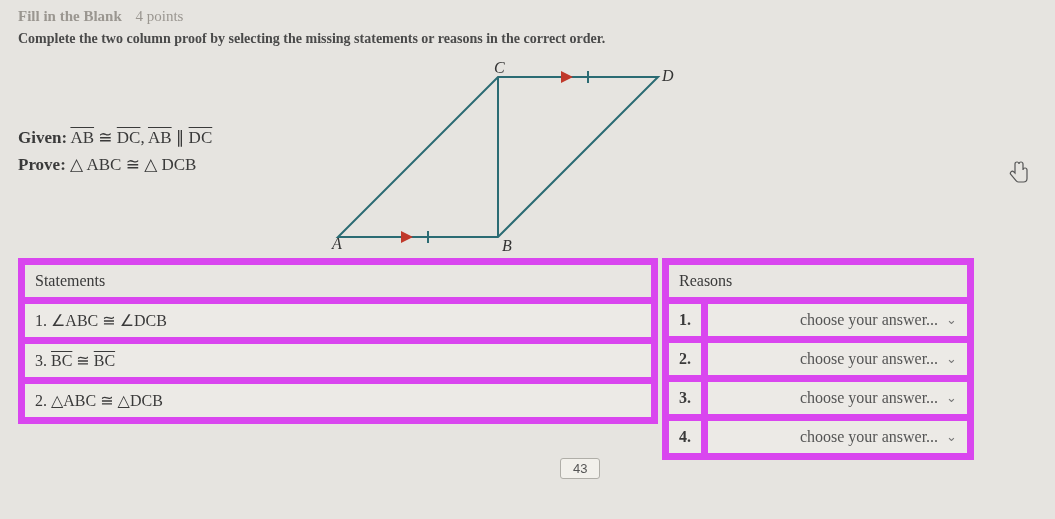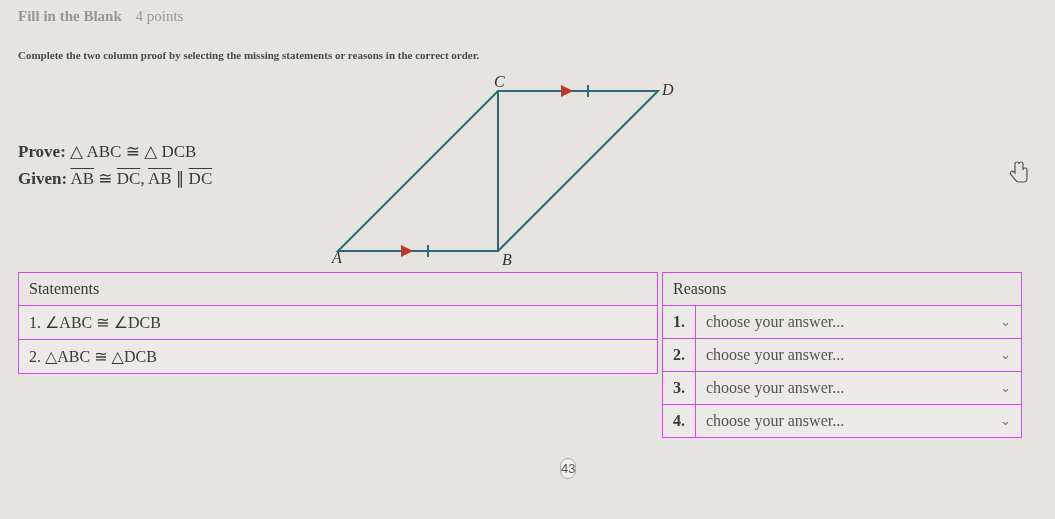--- a/index.html
+++ b/index.html
@@ -10,27 +10,27 @@
     font-family: Georgia, 'Times New Roman', serif;
     color: #3a3a3a;
     overflow: hidden;
     position: relative;
     padding: 8px 18px;
   }
   .header-line {
     color: #9a9690;
     font-size: 15px;
     font-weight: 600;
-    margin-bottom: 24px;
+    margin-bottom: 6px;
     font-family: Liberation Serif, serif;
   }
   .header-points { margin-left: 10px; font-weight: 400; }
   .instruction {
     color: #4a4a4a;
-    font-size: 11px;
+    font-size: 14px;
     font-weight: 600;
     margin-bottom: 10px;
   }
   .diagram-row {
     display: flex;
     align-items: flex-start;
     margin-bottom: 6px;
   }
   .given-prove {
     font-size: 17px;
@@ -55,72 +55,72 @@
     gap: 4px;
     align-items: flex-start;
     margin-top: 2px;
     position: relative;
   }
   table {
     border-collapse: collapse;
     background: #eceae6;
   }
   td, th {
-    border: 1px solid #d946ef;
+    border: 7px solid #d946ef;
     padding: 7px 10px;
     font-size: 16px;
     color: #3a3a3a;
     text-align: left;
   }
   .statements-table { width: 640px; }
-  .reasons-table { width: 360px; }
+  .reasons-table { width: 312px; }
   .reasons-table td.num { width: 28px; text-align: center; font-weight: 600; }
   th { font-weight: 400; background: #e8e6e2; }
   .select-cell {
     display: flex;
-    justify-content: space-between;
+    justify-content: flex-end;
     align-items: center;
     color: #555;
   }
   .select-cell .chev { color: #777; font-size: 13px; margin-left: 8px; }
   .page-badge {
     position: absolute;
     left: 560px;
     top: 458px;
     background: #f2f0eb;
     border: 1px solid #b0aea8;
-    border-radius: 8px;
-    padding: 2px 0;
+    border-radius: 3px;
+    padding: 2px 12px;
     font-size: 13px;
     color: #555;
     font-family: Arial, sans-serif;
   }
 </style>
 </head>
 <body>
 
 <div class="header-line">
   <span>Fill in the Blank</span>
   <span class="header-points">4 points</span>
 </div>
 
 <div class="instruction">Complete the two column proof by selecting the missing statements or reasons in the correct order.</div>
 
 <div class="diagram-row">
   <div class="given-prove">
-    <div>
-      <span class="label">Prove:</span>
-      <span>△ ABC ≅ △ DCB</span>
-    </div>
     <div>
       <span class="label">Given:</span>
       <span>
         <span class="overline">AB</span> ≅ <span class="overline">DC</span>, <span class="overline">AB</span> ∥ <span class="overline">DC</span>
       </span>
     </div>
+    <div>
+      <span class="label">Prove:</span>
+      <span>△ ABC ≅ △ DCB</span>
+    </div>
   </div>
 
   <svg class="diagram" viewBox="0 0 420 195">
     <polygon points="40,180 200,180 360,20 200,20" fill="none" stroke="#2b6b73" stroke-width="2"></polygon>
     <line x1="200" y1="20" x2="200" y2="180" stroke="#2b6b73" stroke-width="2"></line>
 
     <polygon points="275,20 263,14 263,26" fill="#c0392b"></polygon>
     <line x1="290" y1="14" x2="290" y2="26" stroke="#2b6b73" stroke-width="2"></line>
 
     <polygon points="115,180 103,174 103,186" fill="#c0392b"></polygon>
@@ -143,20 +143,23 @@
 
   <table class="statements-table">
     <tbody>
         <tr>
           <th colspan="1">Statements</th>
         </tr>
     <tr>
       <td>1. ∠ABC ≅ ∠DCB</td>
     </tr>
     <tr>
+      <td>3. <span class="overline">BC</span> ≅ <span class="overline">BC</span></td>
+    </tr>
+    <tr>
       <td>2. △ABC ≅ △DCB</td>
     </tr>
   </tbody>
     </table>
 
   <table class="reasons-table">
     <tbody>
         <tr>
           <th colspan="2">Reasons</th>
         </tr>

